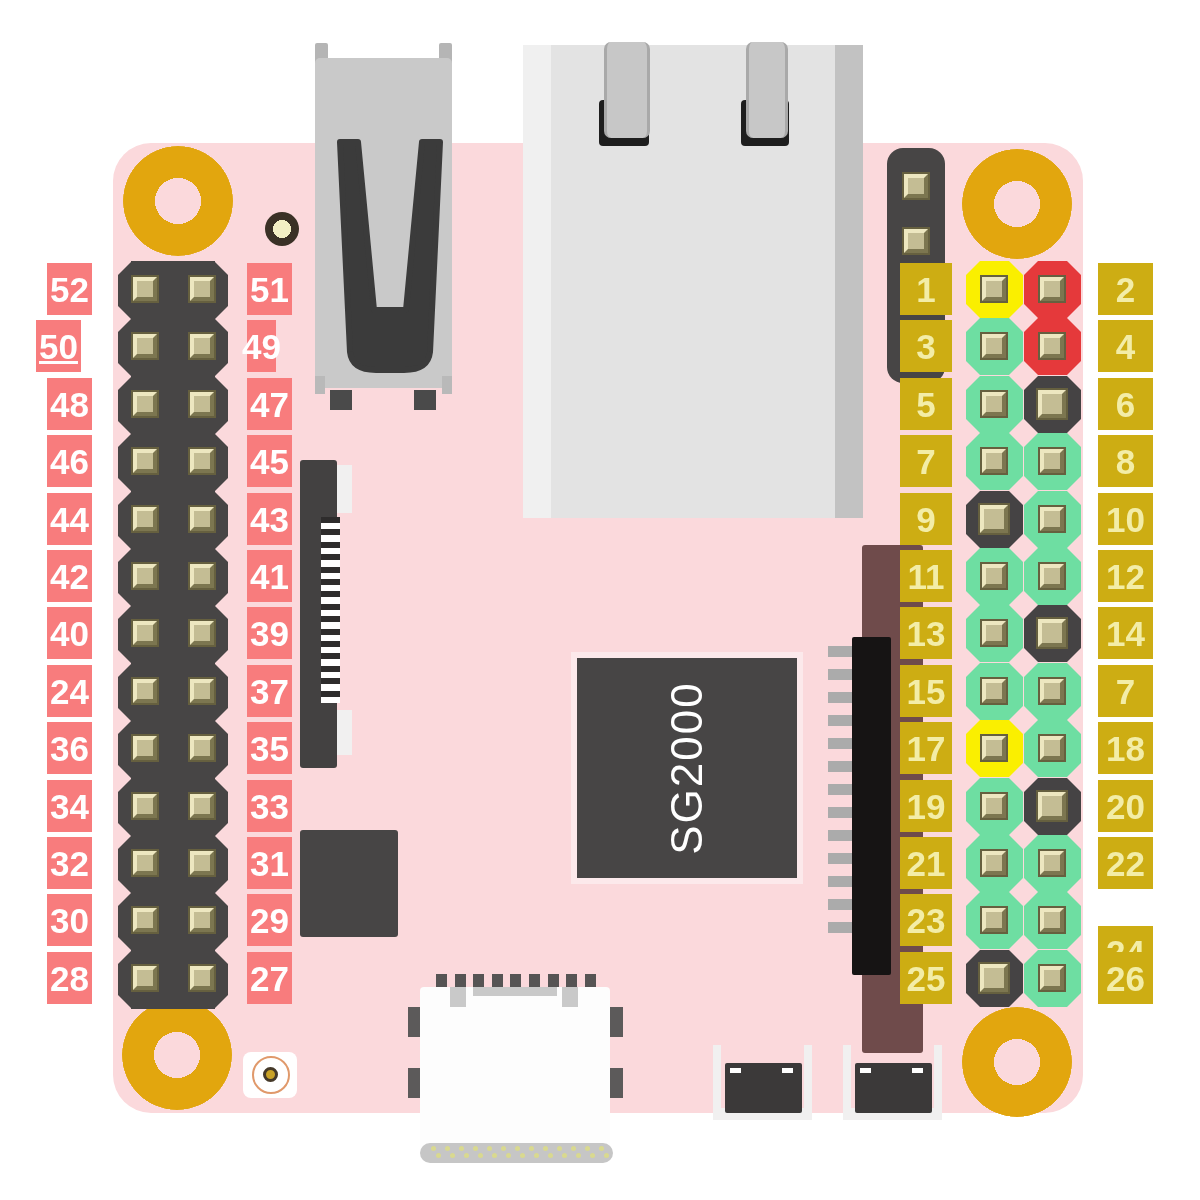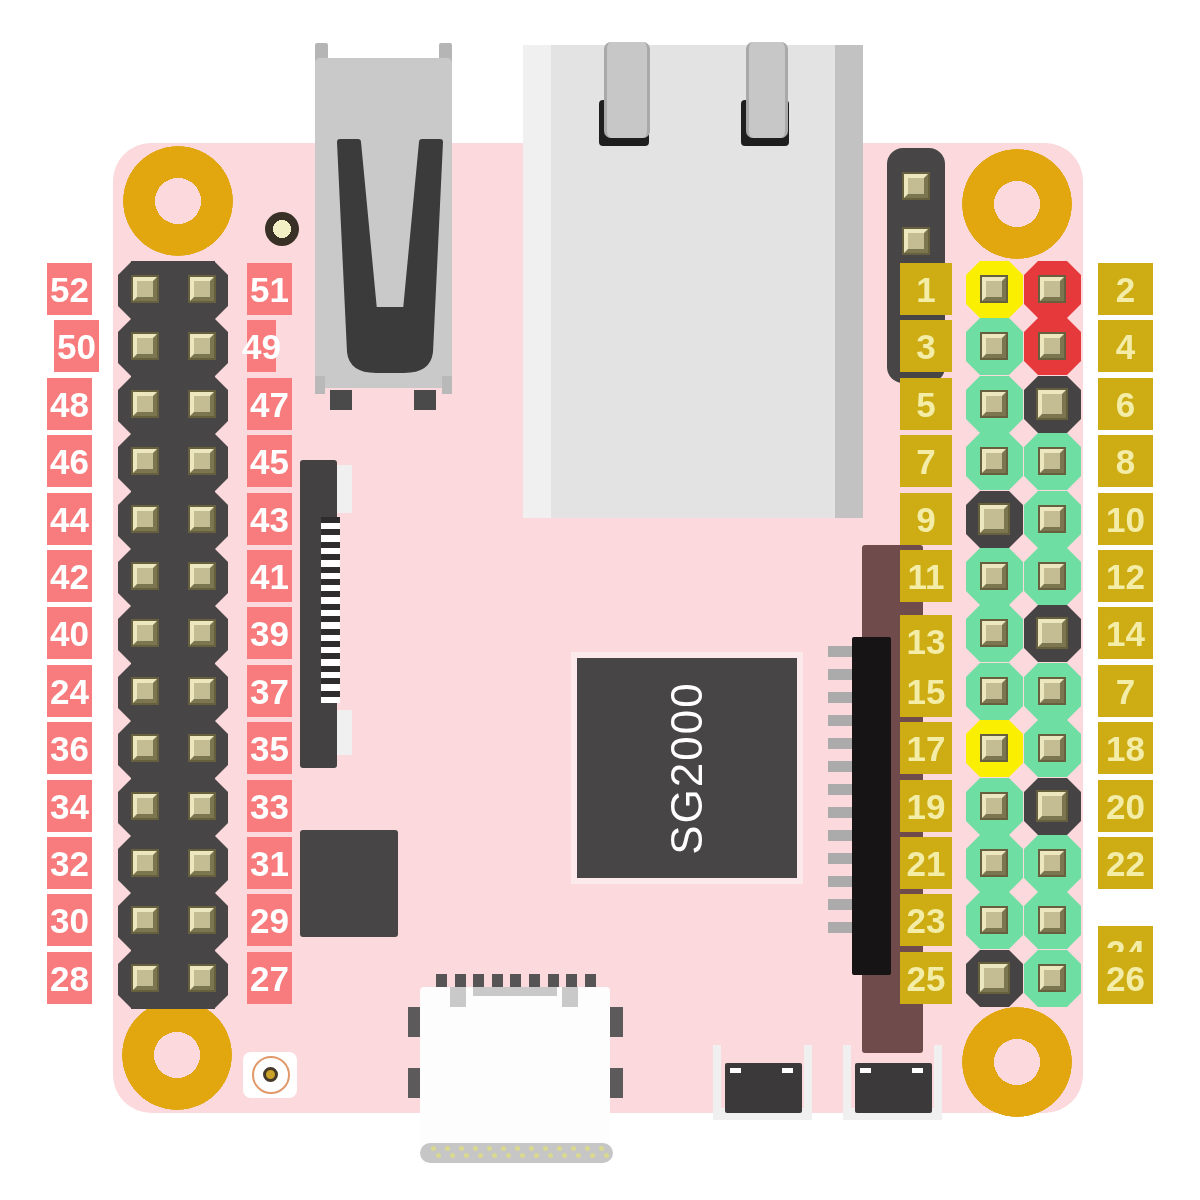--- a/index.html
+++ b/index.html
@@ -225,21 +225,21 @@
       <div class="abs pad" style="left: 133px; top: 851px;"></div>
       <div class="abs pad" style="left: 190px; top: 851px;"></div>
       <div class="abs pad" style="left: 133px; top: 908px;"></div>
       <div class="abs pad" style="left: 190px; top: 908px;"></div>
       <div class="abs pad" style="left: 133px; top: 966px;"></div>
       <div class="abs pad" style="left: 190px; top: 966px;"></div>
     </div>
 
   <div id="labels-layer">
       <div class="abs lbl lbl-salmon" style="left: 47px; top: 263px; width: 45px;">52</div>
-      <div class="abs lbl lbl-salmon" style="left: 54px; top: 320px; width: 45px;">50</div>
+      <div class="abs lbl lbl-salmon" style="left: 36px; top: 320px; width: 45px; text-decoration: underline;">50</div>
       <div class="abs lbl lbl-salmon" style="left: 47px; top: 378px; width: 45px;">48</div>
       <div class="abs lbl lbl-salmon" style="left: 47px; top: 435px; width: 45px;">46</div>
       <div class="abs lbl lbl-salmon" style="left: 47px; top: 493px; width: 45px;">44</div>
       <div class="abs lbl lbl-salmon" style="left: 47px; top: 550px; width: 45px;">42</div>
       <div class="abs lbl lbl-salmon" style="left: 47px; top: 607px; width: 45px;">40</div>
       <div class="abs lbl lbl-salmon" style="left: 47px; top: 665px; width: 45px;">24</div>
       <div class="abs lbl lbl-salmon" style="left: 47px; top: 722px; width: 45px;">36</div>
       <div class="abs lbl lbl-salmon" style="left: 47px; top: 780px; width: 45px;">34</div>
       <div class="abs lbl lbl-salmon" style="left: 47px; top: 837px; width: 45px;">32</div>
       <div class="abs lbl lbl-salmon" style="left: 47px; top: 894px; width: 45px;">30</div>
@@ -256,21 +256,21 @@
       <div class="abs lbl lbl-salmon" style="left: 247px; top: 780px; width: 45px;">33</div>
       <div class="abs lbl lbl-salmon" style="left: 247px; top: 837px; width: 45px;">31</div>
       <div class="abs lbl lbl-salmon" style="left: 247px; top: 894px; width: 45px;">29</div>
       <div class="abs lbl lbl-salmon" style="left: 247px; top: 952px; width: 45px;">27</div>
       <div class="abs lbl lbl-olive" style="left: 900px; top: 263px; width: 52px;">1</div>
       <div class="abs lbl lbl-olive" style="left: 900px; top: 320px; width: 52px;">3</div>
       <div class="abs lbl lbl-olive" style="left: 900px; top: 378px; width: 52px;">5</div>
       <div class="abs lbl lbl-olive" style="left: 900px; top: 435px; width: 52px;">7</div>
       <div class="abs lbl lbl-olive" style="left: 900px; top: 493px; width: 52px;">9</div>
       <div class="abs lbl lbl-olive" style="left: 900px; top: 550px; width: 52px;">11</div>
-      <div class="abs lbl lbl-olive" style="left: 900px; top: 607px; width: 52px; margin-top: 8px;">13</div>
+      <div class="abs lbl lbl-olive" style="left: 900px; top: 607px; width: 52px;">13</div>
       <div class="abs lbl lbl-olive" style="left: 900px; top: 665px; width: 52px;">15</div>
       <div class="abs lbl lbl-olive" style="left: 900px; top: 722px; width: 52px;">17</div>
       <div class="abs lbl lbl-olive" style="left: 900px; top: 780px; width: 52px;">19</div>
       <div class="abs lbl lbl-olive" style="left: 900px; top: 837px; width: 52px;">21</div>
       <div class="abs lbl lbl-olive" style="left: 900px; top: 894px; width: 52px;">23</div>
       <div class="abs lbl lbl-olive" style="left: 900px; top: 952px; width: 52px;">25</div>
       <div class="abs lbl lbl-olive" style="left: 1098px; top: 263px; width: 55px;">2</div>
       <div class="abs lbl lbl-olive" style="left: 1098px; top: 320px; width: 55px;">4</div>
       <div class="abs lbl lbl-olive" style="left: 1098px; top: 378px; width: 55px;">6</div>
       <div class="abs lbl lbl-olive" style="left: 1098px; top: 435px; width: 55px;">8</div>

